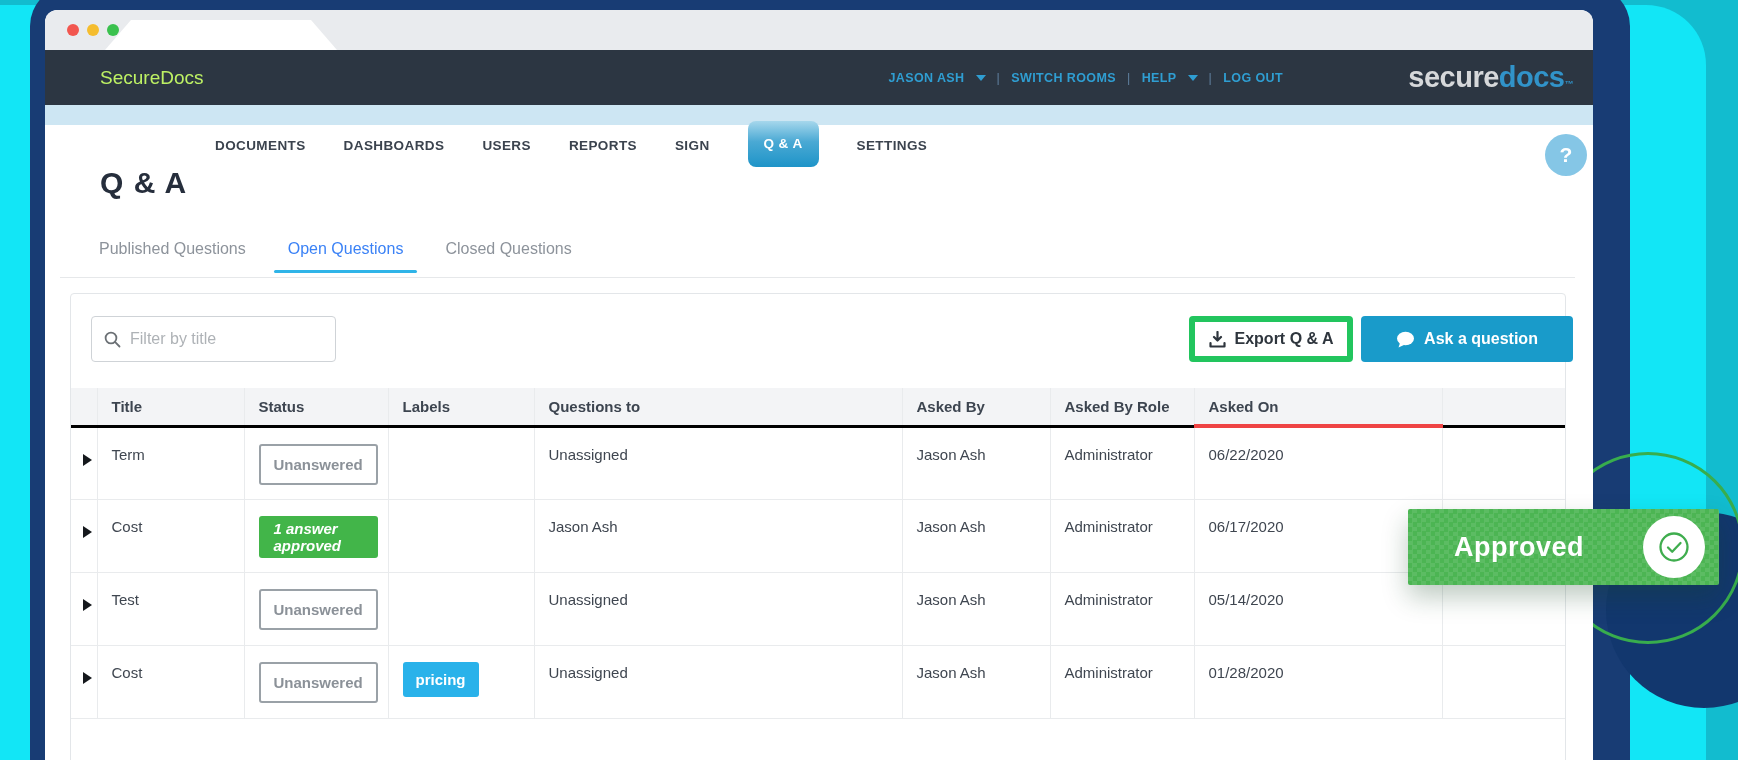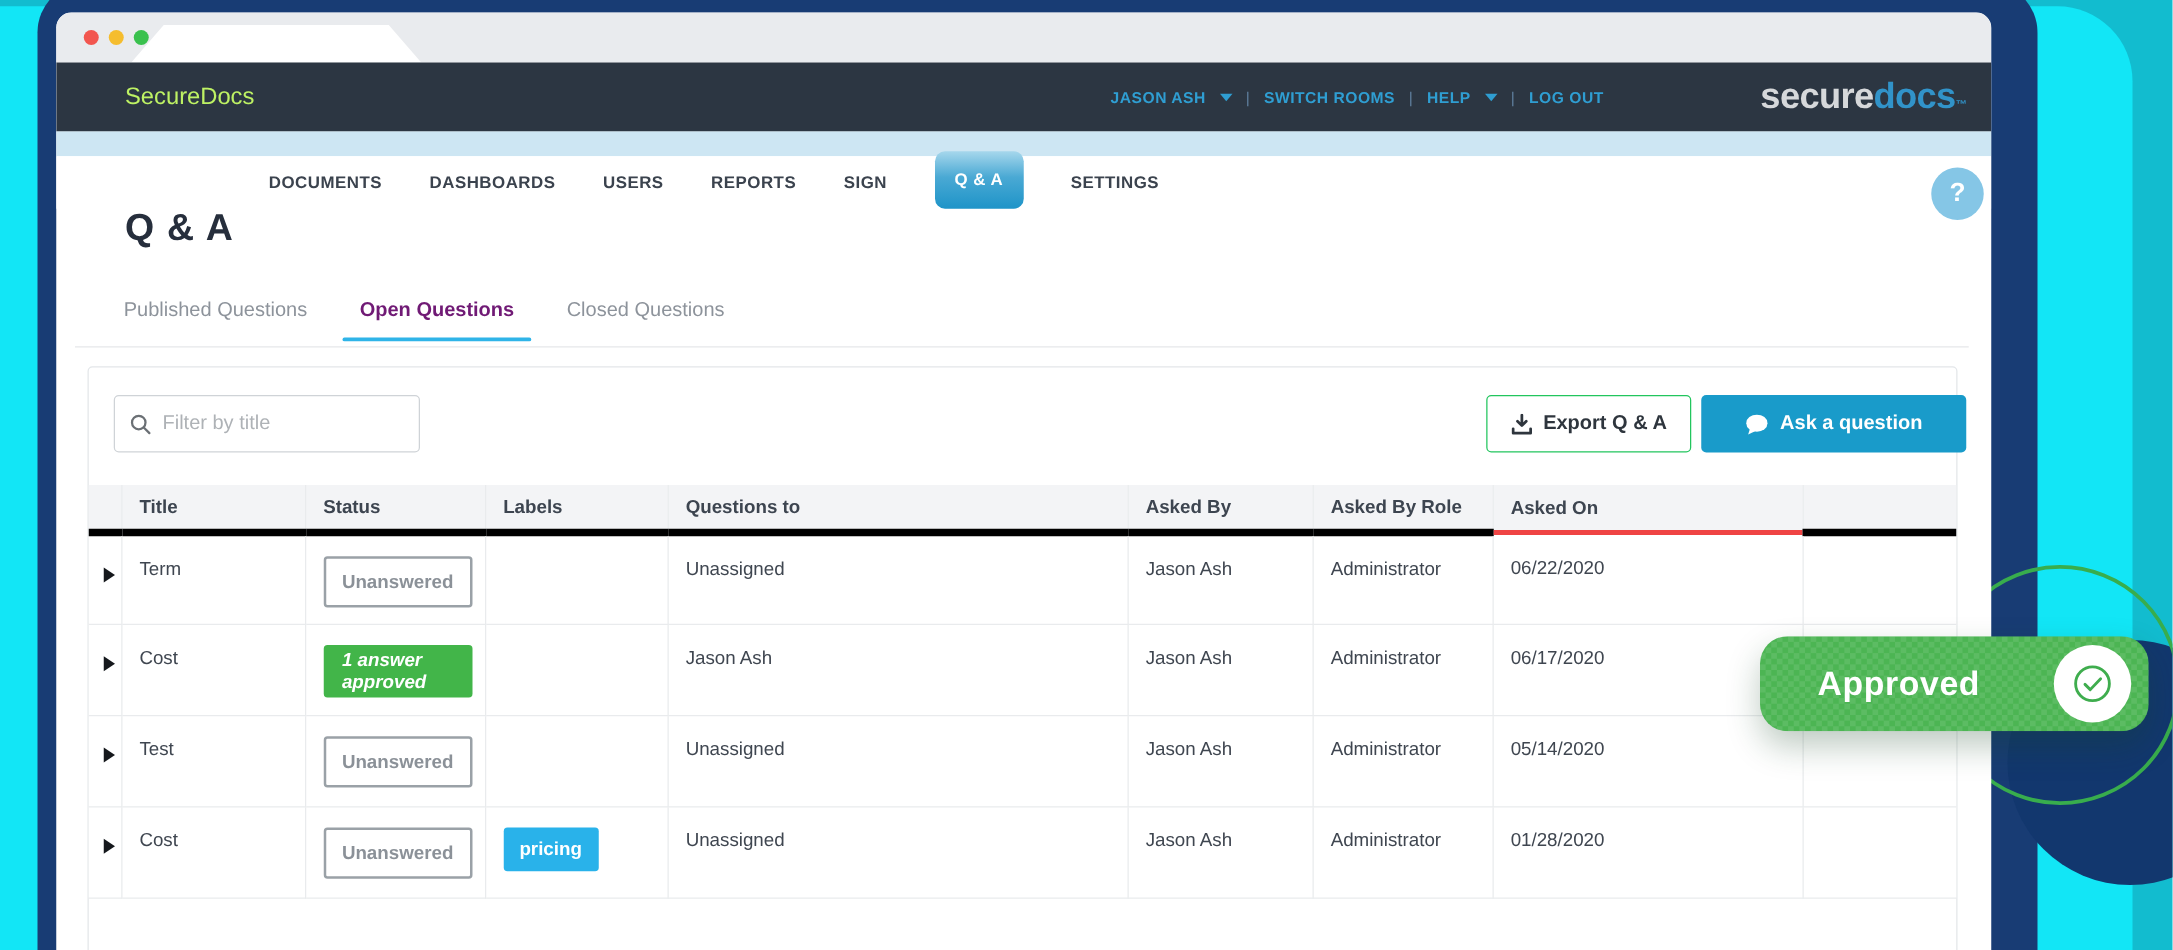--- a/index.html
+++ b/index.html
@@ -52,62 +52,62 @@
 
   .help-fab { position:absolute; left:1500px; top:124px; width:42px; height:42px; border-radius:50%;
               background:#85c6e6; color:#fff; font-size:21px; font-weight:bold;
               display:flex; align-items:center; justify-content:center; cursor:pointer; }
 
   .page-title { position:absolute; left:55px; top:156px; font-size:30px; font-weight:bold;
               color:#262e3c; letter-spacing:1px; }
 
   .tabs { position:absolute; left:40px; top:230px; display:flex; gap:14px; }
   .tab { position:relative; font-size:16px; color:#8d939b; padding:0 14px 15px; cursor:pointer; }
-  .tab.active { color:#701a75; font-weight:bold; }
+  .tab.active { color:#3b82f6; font-weight:normal; }
   .tab.active::after { content:""; position:absolute; left:0; right:0; bottom:0; height:3px;
               background:#2fb4e8; border-radius:2px; }
   .tabs-divider { position:absolute; left:15px; width:1515px; top:267px; height:1px; background:#e6e8ea; }
 
   .card { position:absolute; left:25px; top:283px; width:1496px; height:520px;
           background:#fff; border:1px solid #e3e6e9; border-radius:4px; }
 
   .toolbar { position:relative; height:94px; }
   .filter { position:absolute; left:20px; top:22px; width:245px; height:46px;
             border:1px solid #cfd3d7; border-radius:4px; display:flex; align-items:center; padding:0 12px; gap:9px; }
   .filter input { border:none; outline:none; flex:1; font-size:16px; color:#444;
             font-family:"Liberation Sans", sans-serif; min-width:0; }
   .filter input::placeholder { color:#aeb2b6; }
   .btn { position:absolute; top:22px; height:46px; display:flex; align-items:center; justify-content:center;
          gap:9px; font-size:16px; font-weight:bold; border-radius:4px; cursor:pointer; }
-  .btn-export { left:1118px; width:164px; background:#fff; border:1px solid #22c55e; color:#2e353d; }
+  .btn-export { left:1118px; width:164px; background:#fff; border:6px solid #22c55e; color:#2e353d; }
   .btn-ask { left:1290px; width:212px; background:#199bca; color:#fff; }
 
   table { width:100%; border-collapse:collapse; table-layout:fixed; }
   th, td { border-right:1px solid #e9ebed; text-align:left; }
   th:last-child, td:last-child { border-right:none; }
   thead th { height:38px; background:#f3f4f6; font-size:15px; font-weight:bold; color:#3d4550;
-             padding:0 0 0 14px; border-bottom:6px solid #000000; }
+             padding:0 0 0 14px; border-bottom:3px solid #000000; }
   thead th.sorted { border-bottom:4px solid #ef4444; }
   thead th.expander-col { padding:0; }
   tbody td { height:73px; vertical-align:top; padding:18px 10px 0 14px; font-size:15px; color:#3f4650;
              border-bottom:1px solid #e9ebed; background:#fff; }
   tbody td.expander-cell { padding:24px 0 0 12px; }
   .tri { width:0; height:0; border-left:9px solid #15181c; border-top:6px solid transparent;
          border-bottom:6px solid transparent; display:inline-block; cursor:pointer; }
   .badge { display:inline-block; font-size:15px; font-weight:bold; border-radius:3px; margin-top:-2px; }
   .badge.outline { border:2px solid #9aa1a7; color:#8b9198; background:#fff; padding:10px 13px; }
   .badge.success { background:#42b549; color:#fff; padding:4px 15px;font-style:italic; }
   .badge.label-blue { background:#29b2ea; color:#fff; padding:9px 13px; }
 
   
   .toast { position:absolute; left:1408px; top:509px; width:311px; height:76px; z-index:50;
            background-color:#4cb553;
            background-image:repeating-conic-gradient(rgba(255,255,255,.09) 0% 25%, transparent 0% 50%);
            background-size:9px 9px;
-           border-radius:22px; display:flex; align-items:center;
+           border-radius:2px; display:flex; align-items:center;
            box-shadow:0 12px 26px rgba(20,70,35,.28); }
   .toast-label { margin-left:46px; color:#fff; font-size:27px; font-weight:600; letter-spacing:.5px; }
   .toast-circle { position:absolute; right:14px; top:7px; width:62px; height:62px; border-radius:50%;
            background:#fff; display:flex; align-items:center; justify-content:center; }
 
   svg { display:block; }
 </style>
 </head>
 <body>
 

